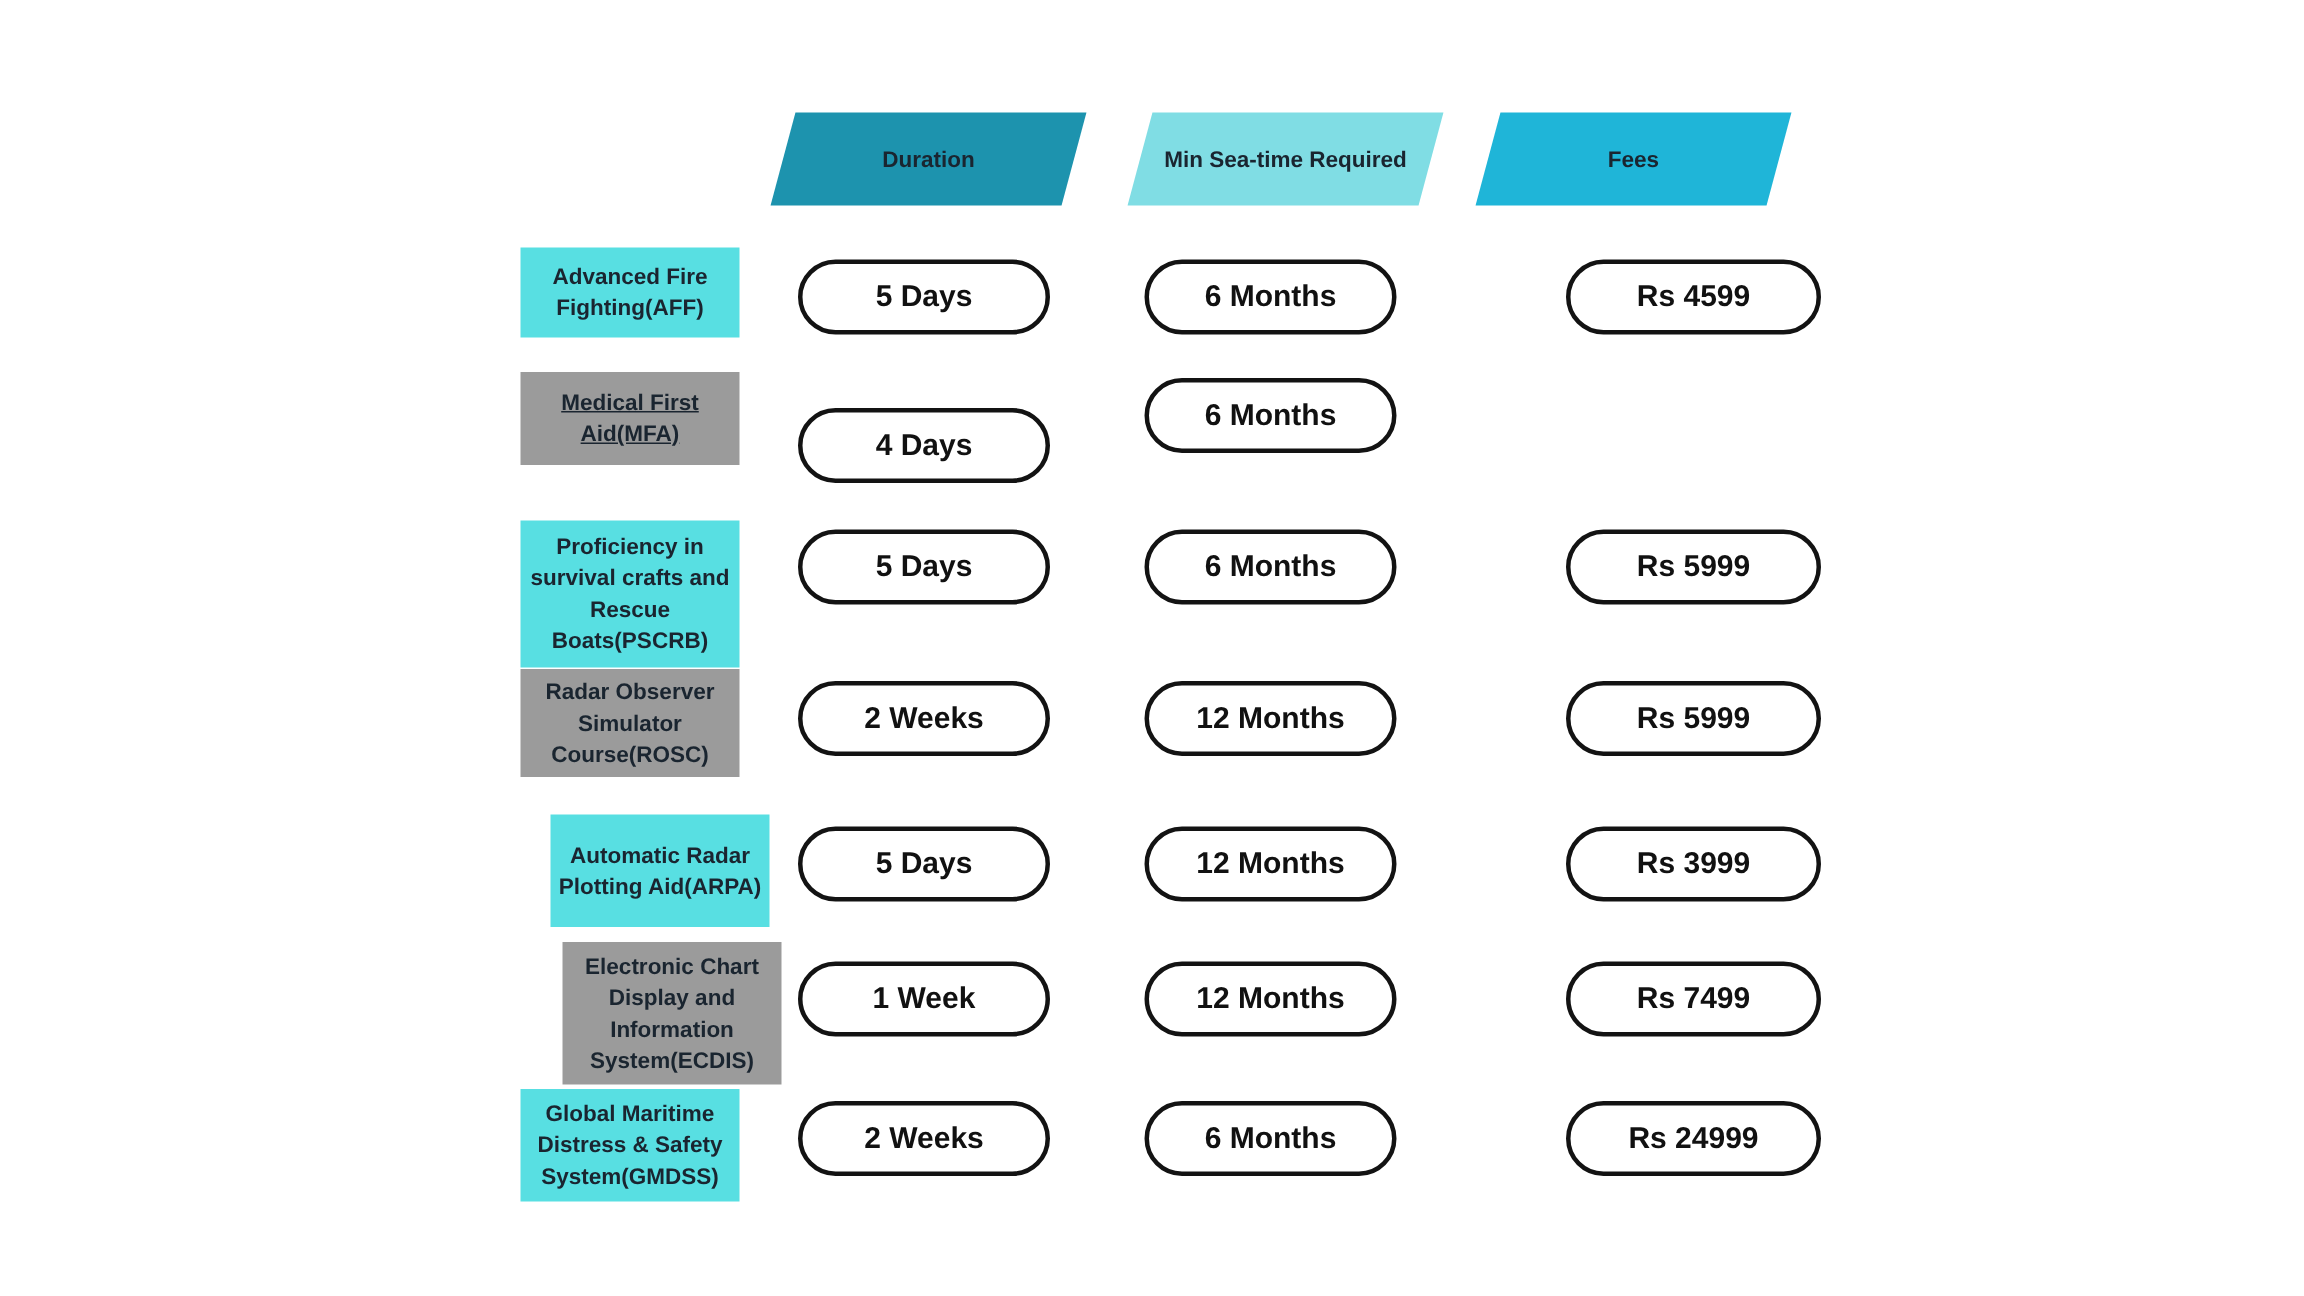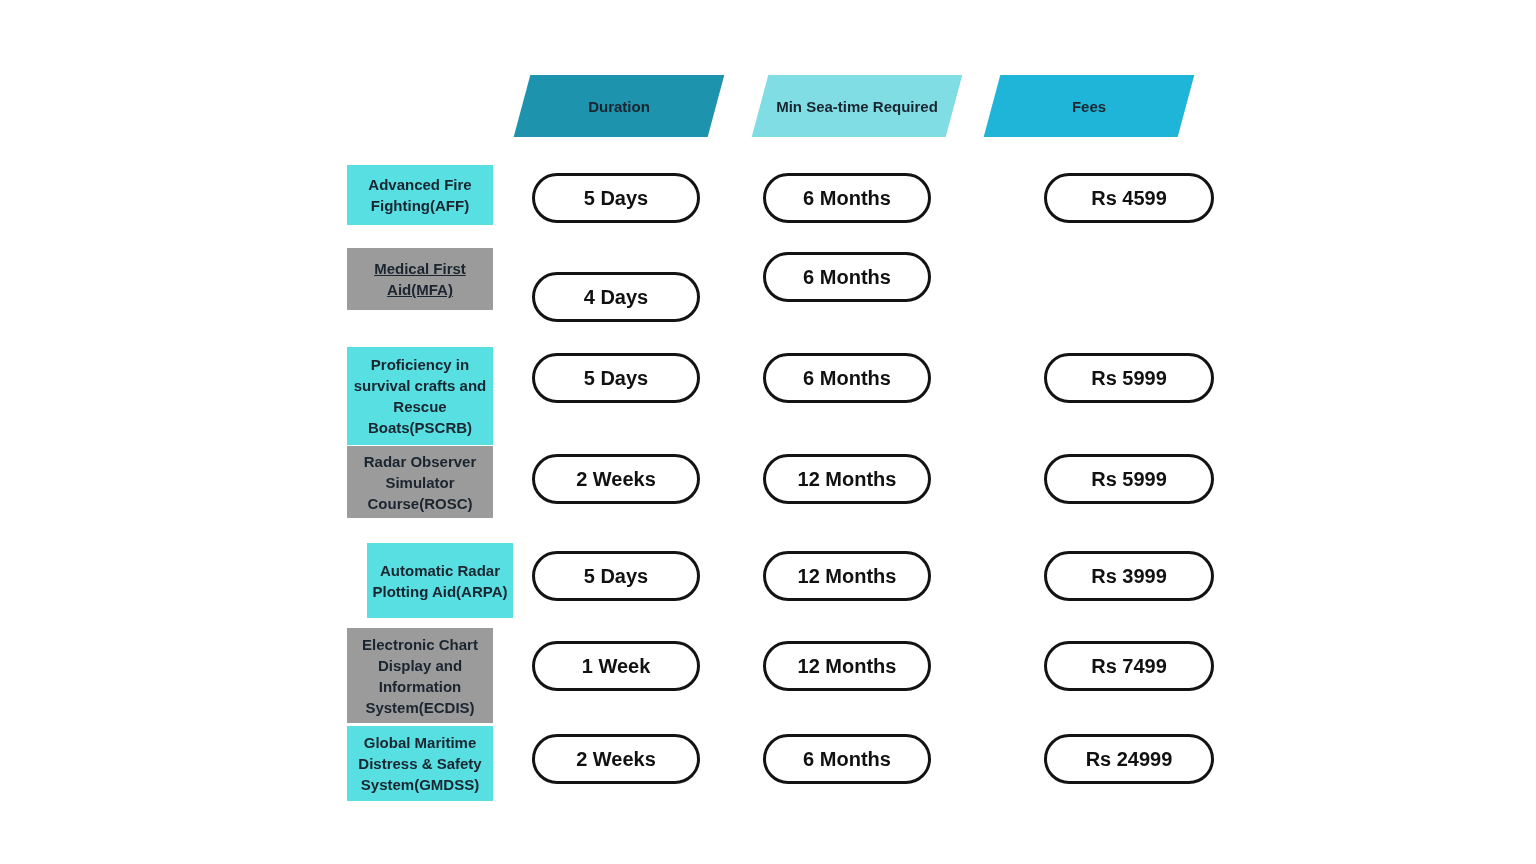--- a/index.html
+++ b/index.html
@@ -89,21 +89,21 @@
   <div class="course-label gray" style="top:446px;height:72px;">Radar Observer Simulator Course(ROSC)</div>
   <div class="pill c-duration" style="top:454px;">2 Weeks</div>
   <div class="pill c-seatime" style="top:454px;">12 Months</div>
   <div class="pill c-fees" style="top:454px;">Rs 5999</div>
 
   <div class="course-label cyan" style="top:543px;height:75px;margin-left:20px;">Automatic Radar Plotting Aid(ARPA)</div>
   <div class="pill c-duration" style="top:551px;">5 Days</div>
   <div class="pill c-seatime" style="top:551px;">12 Months</div>
   <div class="pill c-fees" style="top:551px;">Rs 3999</div>
 
-  <div class="course-label gray" style="top:628px;height:95px;">Electronic Chart Display and Information System(ECDIS)</div>
+  <div class="course-label gray" style="top:628px;height:95px;margin-left:28px;">Electronic Chart Display and Information System(ECDIS)</div>
   <div class="pill c-duration" style="top:641px;">1 Week</div>
   <div class="pill c-seatime" style="top:641px;">12 Months</div>
   <div class="pill c-fees" style="top:641px;">Rs 7499</div>
 
   <div class="course-label cyan" style="top:726px;height:75px;">Global Maritime Distress &amp; Safety System(GMDSS)</div>
   <div class="pill c-duration" style="top:734px;">2 Weeks</div>
   <div class="pill c-seatime" style="top:734px;">6 Months</div>
   <div class="pill c-fees" style="top:734px;">Rs 24999</div>
 
 </div>

